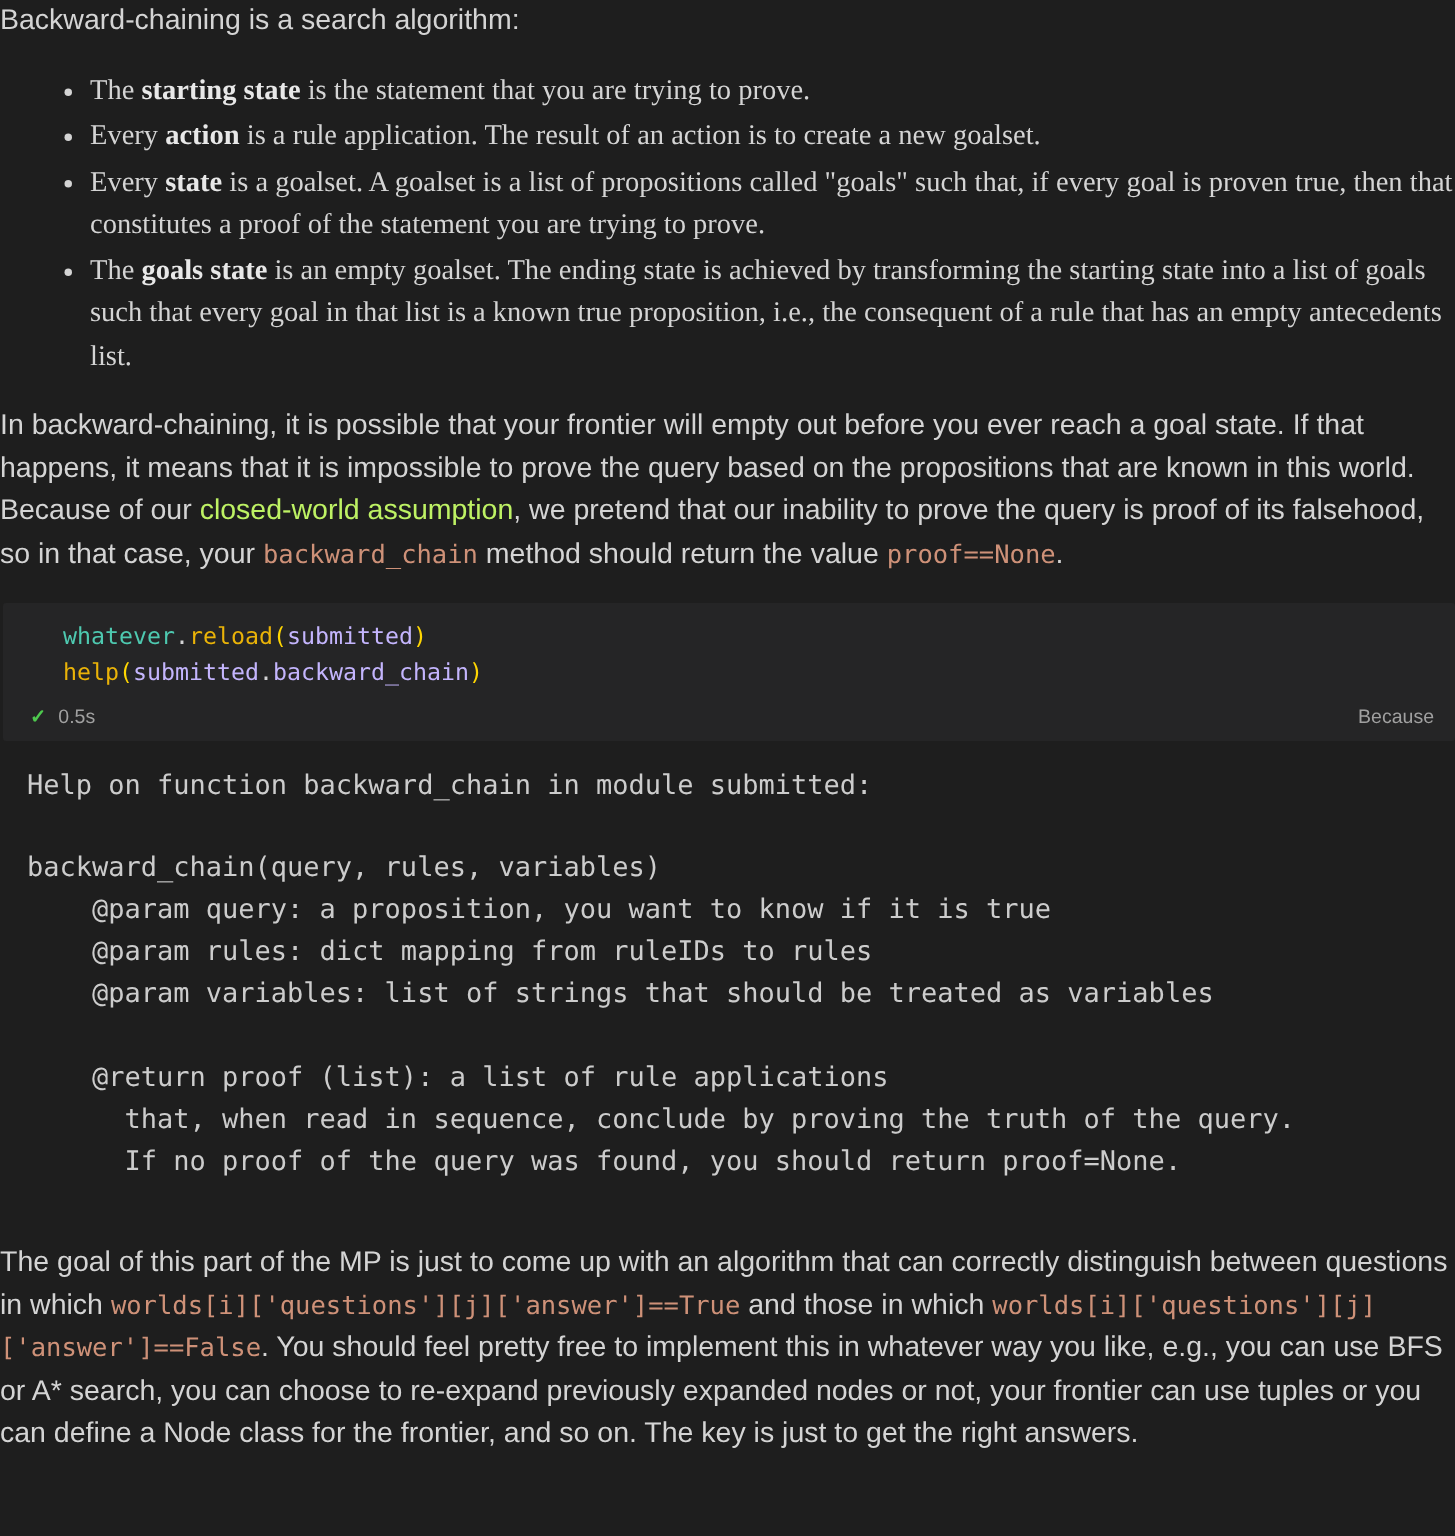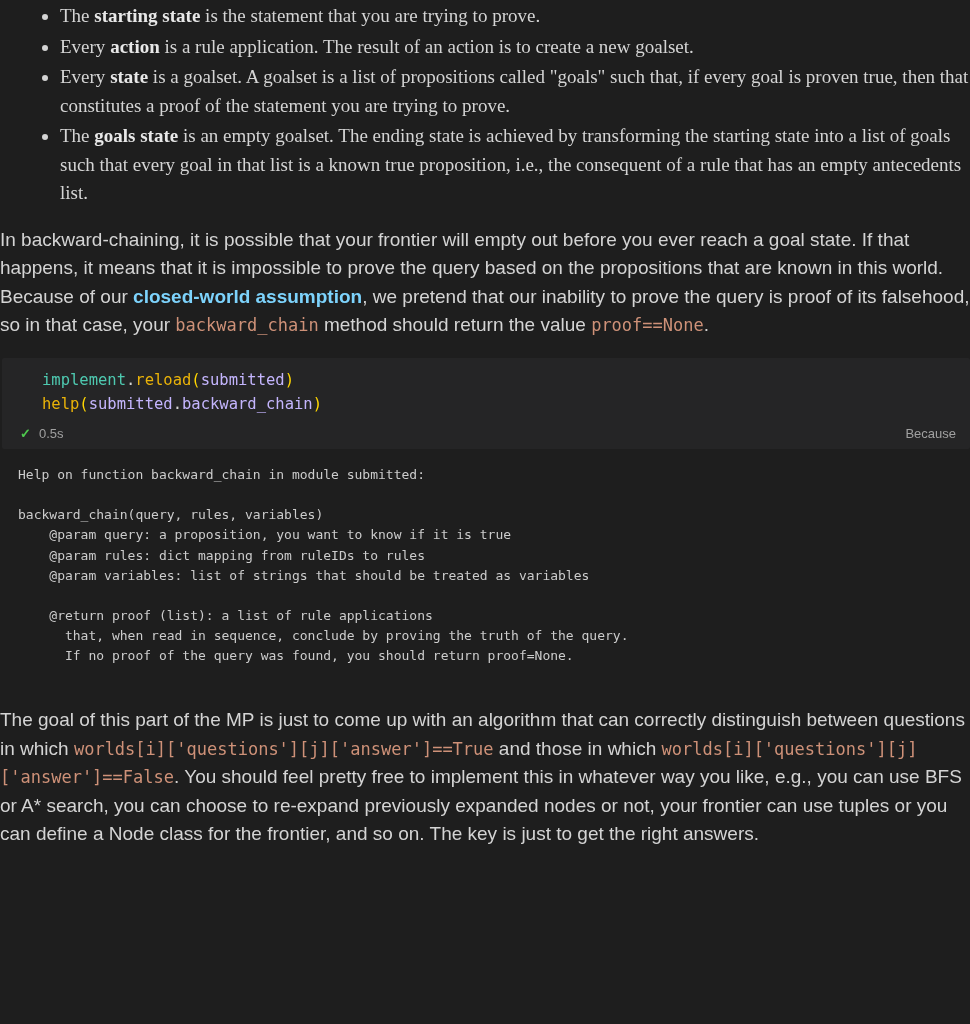--- a/index.html
+++ b/index.html
@@ -22,23 +22,22 @@
     font-family: Liberation Serif, serif;
   }
   .prose ul li {
     margin: 2px 0;
   }
   .prose strong, .prose b {
     font-weight: 700;
     color: #e8e8e8;
   }
   a.link {
-    color: #7dd3fc;
+    color: #bef264;
     text-decoration: none;
-    font-weight: bold;
   }
   code.inline {
     font-family: Consolas, "Menlo", monospace;
     font-size: 17px;
     color: #ce9178;
   }
 
   
   .cell {
     margin: 16px 0 8px 2px;
@@ -74,34 +73,35 @@
   }
   .tok-kw   { color: #4ec9b0; }
   .tok-dot  { color: #d4d4d4; }
   .tok-fn   { color: #eab308; }
   .tok-paren{ color: #ffd602; }
   .tok-arg  { color: #c4b5fd; }
 
   
   .output {
     font-family: Consolas, "Menlo", monospace;
-    font-size: 13px;
+    font-size: 18px;
     line-height: 1.55;
     white-space: pre;
     color: #cccccc;
     padding: 8px 0 0 18px;
     margin-bottom: 40px;
   }
 </style>
 </head>
 <body>
 
 <div class="prose">
 
 
+  <p>Backward-chaining is a search algorithm:</p>
 
   <ul>
     <li>
       <span>The </span><strong>starting state</strong><span> is the statement that you are trying to prove.</span>
     </li>
     <li>
       <span>Every </span><strong>action</strong><span> is a rule application. The result of an action is to create a new goalset.</span>
     </li>
     <li>
       <span>Every </span><strong>state</strong><span> is a goalset. A goalset is a list of propositions called "goals" such that, if every goal is proven true, then that constitutes a proof of the statement you are trying to prove.</span>
@@ -111,21 +111,21 @@
     </li>
   </ul>
 
   <p>
     <span>In backward-chaining, it is possible that your frontier will empty out before you ever reach a goal state. If that happens, it means that it is impossible to prove the query based on the propositions that are known in this world. Because of our </span><a href="#" class="link">closed-world assumption</a><span>, we pretend that our inability to prove the query is proof of its falsehood, so in that case, your </span><code class="inline">backward_chain</code><span> method should return the value </span><code class="inline">proof==None</code><span>.</span>
   </p>
 
 </div>
 
 <div class="cell">
-  <div class="cell-code"><span class="tok-kw">implement</span><span class="tok-dot">.</span><span class="tok-fn">reload</span><span class="tok-paren">(</span><span class="tok-arg">submitted</span><span class="tok-paren">)</span>
+  <div class="cell-code"><span class="tok-kw">whatever</span><span class="tok-dot">.</span><span class="tok-fn">reload</span><span class="tok-paren">(</span><span class="tok-arg">submitted</span><span class="tok-paren">)</span>
 <span class="tok-fn">help</span><span class="tok-paren">(</span><span class="tok-arg">submitted</span><span class="tok-dot">.</span><span class="tok-arg">backward_chain</span><span class="tok-paren">)</span></div>
   <div class="cell-status">
     <div class="cell-status-left">
       <span class="check">✓</span>
       <span>0.5s</span>
     </div>
     <div>Because</div>
   </div>
 </div>
 

